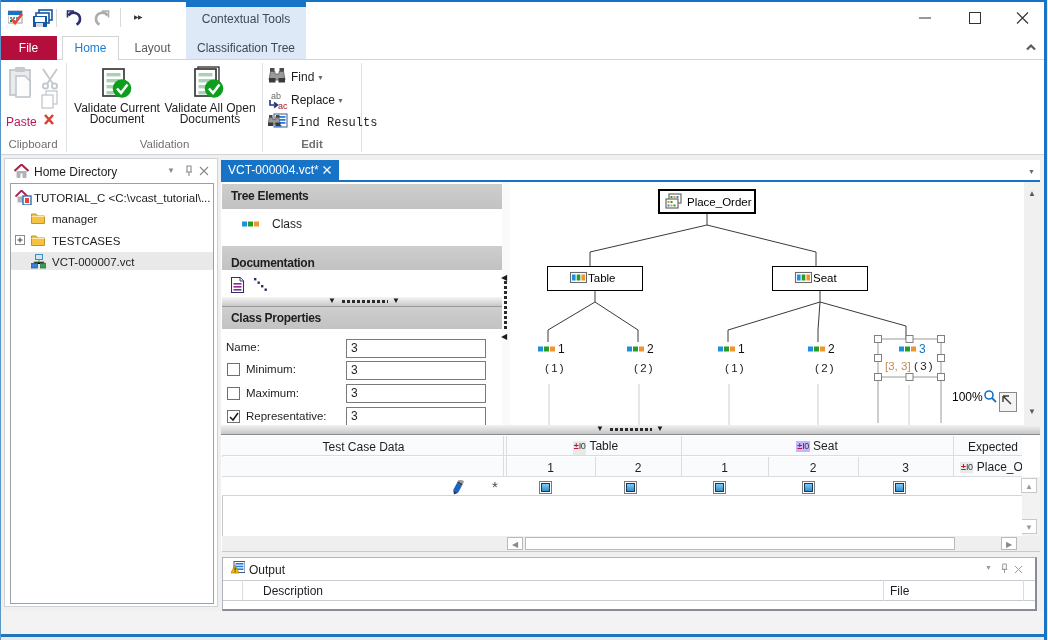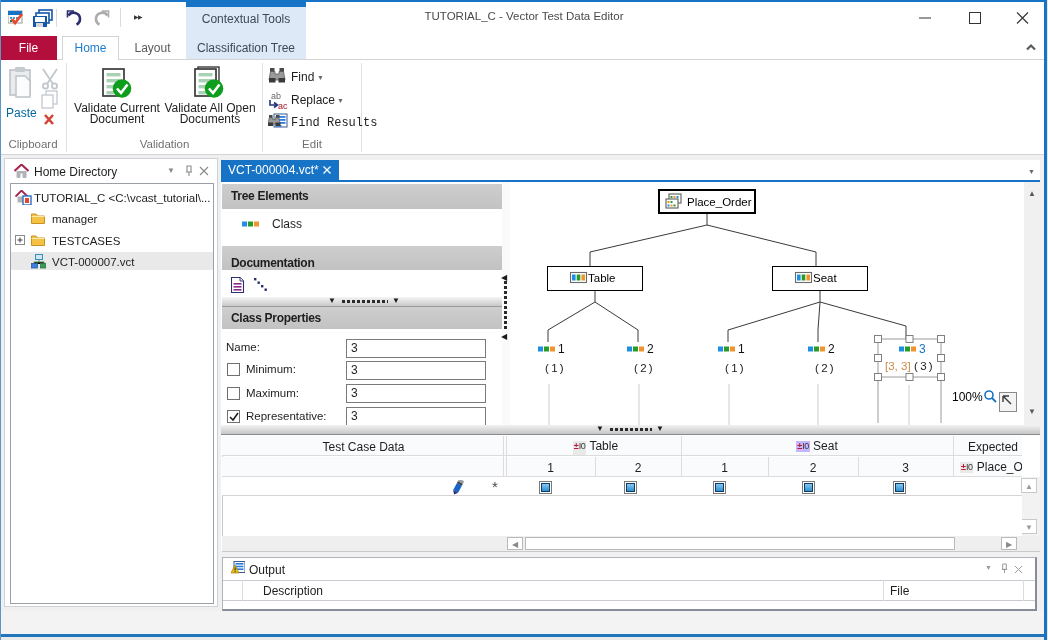--- a/index.html
+++ b/index.html
@@ -42,21 +42,20 @@
   </g>
 
   <g transform="translate(87,1)">
     <path d="M13.5 7.5 L13.5 1 L7 1" fill="none" stroke="#ababab" stroke-width="1.6"></path>
     <path d="M12.5 5.5 A6.3 6.3 0 0 0 1 8.5 A6.3 6.3 0 0 0 4.5 14.5" fill="none" stroke="#ababab" stroke-width="2.6"></path>
   </g>
 </svg>
 <div class="abs" style="left:120px;top:8px;width:1px;height:19px;background:#d9d9d9;"></div>
 <div class="abs" style="left:134px;top:13px;width:20px;height:10px;color:#3a3a3a;font-size:6px;letter-spacing:-0.5px;">▶▶</div>
 
-<div class="abs ctr" style="left:324px;top:10px;width:400px;color:#4a4a4a;font-size:11.5px;">TUTORIAL_C - Vector Test Data Editor</div>
 
 <svg class="abs" style="left:919px;top:12px;" width="122" height="13" viewBox="0 0 122 13">
   <line x1="0" y1="6" x2="12" y2="6" stroke="#333" stroke-width="1"></line>
   <rect x="50.5" y="0.5" width="11" height="11" fill="none" stroke="#333" stroke-width="1"></rect>
   <path d="M98 0.5 L109 11.5 M109 0.5 L98 11.5" stroke="#333" stroke-width="1.1"></path>
 </svg>
 
 <svg class="abs" style="left:1026px;top:43px;" width="10" height="8" viewBox="0 0 10 8">
   <path d="M1 6.5 L5 2.5 L9 6.5" stroke="#5a5a5a" stroke-width="2.2" fill="none"></path>
 </svg>
@@ -72,42 +71,42 @@
 <div class="abs ctr" style="left:186px;top:36px;width:120px;height:24px;color:#3c4956;line-height:24px;font-size:12px;">Classification Tree</div>
 
 <div class="abs" style="left:0;top:60px;width:1048px;height:95px;background:#fff;"></div>
 <div class="abs" style="left:0;top:154px;width:1048px;height:1px;background:#d4d4d4;"></div>
 <div class="abs" style="left:66px;top:63px;width:1px;height:89px;background:#dde1e6;"></div>
 <div class="abs" style="left:262px;top:63px;width:1px;height:89px;background:#dde1e6;"></div>
 <div class="abs" style="left:361px;top:63px;width:1px;height:89px;background:#dde1e6;"></div>
 
 <div class="abs ctr" style="left:0;top:138px;width:66px;color:#707070;font-size:11.5px;">Clipboard</div>
 <div class="abs ctr" style="left:67px;top:138px;width:195px;color:#707070;font-size:11.5px;">Validation</div>
-<div class="abs ctr" style="left:263px;top:138px;width:98px;color:#707070;font-size:11.5px;">Edit</div>
+<div class="abs ctr" style="left:263px;top:138px;width:98px;color:#707070;font-size:11.5px;font-weight:bold;">Edit</div>
 
 <svg class="abs" style="left:9px;top:66px;" width="52" height="64" viewBox="0 0 52 64">
 
   <rect x="1" y="4" width="20" height="25" fill="#e9ebed" stroke="#bcc2c8" stroke-width="1.6"></rect>
   <rect x="6" y="1" width="10" height="5" rx="1" fill="#c6cbd0"></rect>
   <path d="M16 10 L21 15 L21 31 L7 31 L7 10 Z" fill="#fcfcfd" stroke="#bcc2c8" stroke-width="1.4"></path>
 
   <g stroke="#c2c7cc" stroke-width="1.8" fill="none">
     <path d="M34 3 L44 18 M48 3 L38 18"></path>
     <circle cx="36.5" cy="20" r="2.6"></circle>
     <circle cx="45.5" cy="20" r="2.6"></circle>
   </g>
 
   <g transform="translate(33,25)">
     <rect x="4" y="0" width="11" height="13" fill="#fff" stroke="#c2c7cc" stroke-width="1.3"></rect>
     <rect x="0" y="4" width="11" height="13" fill="#fff" stroke="#c2c7cc" stroke-width="1.3"></rect>
   </g>
 
   <path d="M36 49 L44 58 M44 49 L36 58" stroke="#d64437" stroke-width="2.6"></path>
 </svg>
-<div class="abs" style="left:6px;top:106px;color:#0369a1;font-size:12px;">Paste</div>
+<div class="abs" style="left:6px;top:115px;color:#be185d;font-size:12px;">Paste</div>
 
 <svg class="abs" style="left:100px;top:66px;" width="130" height="36" viewBox="0 0 130 36">
   <g>
     <rect x="3" y="3" width="21" height="27" fill="#fff" stroke="#3a3a3a" stroke-width="1.7"></rect>
     <rect x="6.5" y="7" width="14" height="3.4" fill="#a9d2b5"></rect>
     <rect x="6.5" y="13" width="14" height="3.4" fill="#a9d2b5"></rect>
     <rect x="6.5" y="19" width="9" height="3.4" fill="#a9d2b5"></rect>
     <rect x="6.5" y="25" width="9" height="3.4" fill="#a9d2b5"></rect>
     <circle cx="22" cy="22.5" r="9.3" fill="#0e9e1e"></circle>
     <path d="M17 22.5 L21 27 L27.5 18.5" stroke="#fff" stroke-width="2.6" fill="none"></path>

